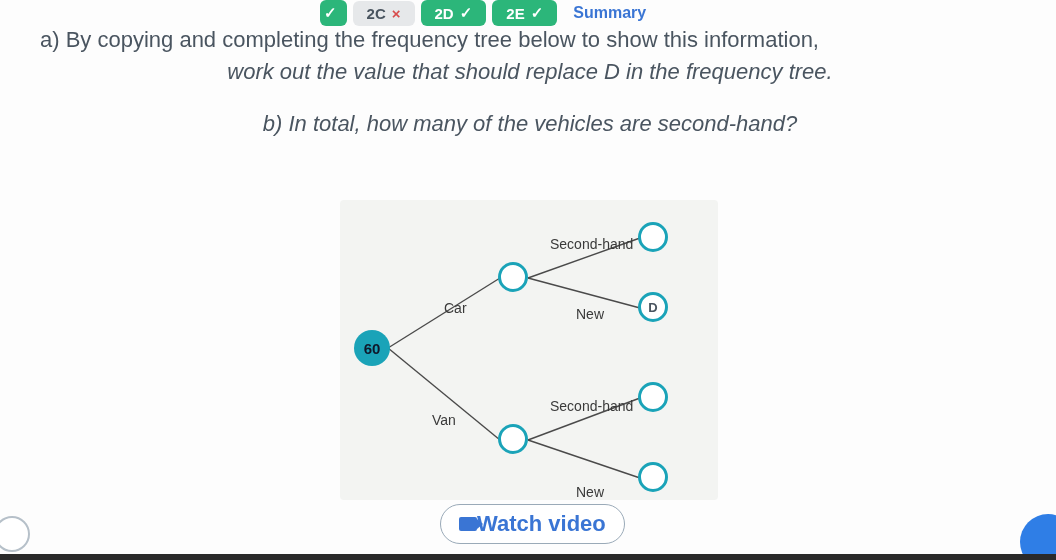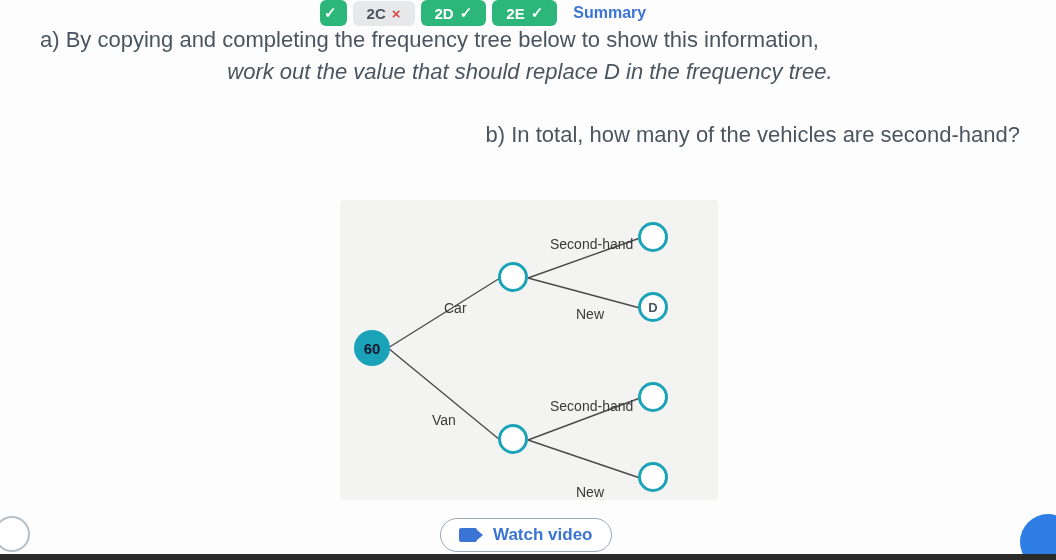--- a/index.html
+++ b/index.html
@@ -40,21 +40,21 @@
     left: 40px;
     top: 24px;
     width: 980px;
     color: #4a5560;
     font-size: 22px;
     line-height: 1.45;
   }
   .qtext .part { margin-bottom: 14px; }
   .qtext .line1 { text-indent: 0; }
   .qtext .line2 { text-align: center; font-style: italic; }
-  .qtext .part-b { text-align: right; margin-top: 31px; }
+  .qtext .part-b { text-align: center; margin-top: 20px; font-style: italic; }
 
   .diagram {
     position: absolute;
     left: 340px;
     top: 200px;
     width: 378px;
     height: 300px;
     background: #f3f4f2;
     border-radius: 4px;
   }
@@ -100,30 +100,30 @@
     color: #3a3a3a;
     font-size: 14px;
     margin-top: 12px;
   }
 
   svg.lines { position: absolute; left: 0; top: 0; width: 378px; height: 300px; }
 
   .watch {
     position: absolute;
     left: 440px;
-    top: 518px;
-    display: flex;
-    align-items: center;
-    gap: 16px;
+    top: 504px;
+    display: flex;
+    align-items: center;
+    gap: 0;
     border: 1.5px solid #9aaab8;
     padding: 6px 18px;
     border-radius: 22px;
     color: #3a75d4;
     font-weight: 600;
-    font-size: 17px;
+    font-size: 22px;
     background: #fff;
   }
   .cam {
     width: 18px; height: 14px;
     background: #3a75d4;
     border-radius: 2px;
     position: relative;
   }
   .cam::after {
     content: '';

